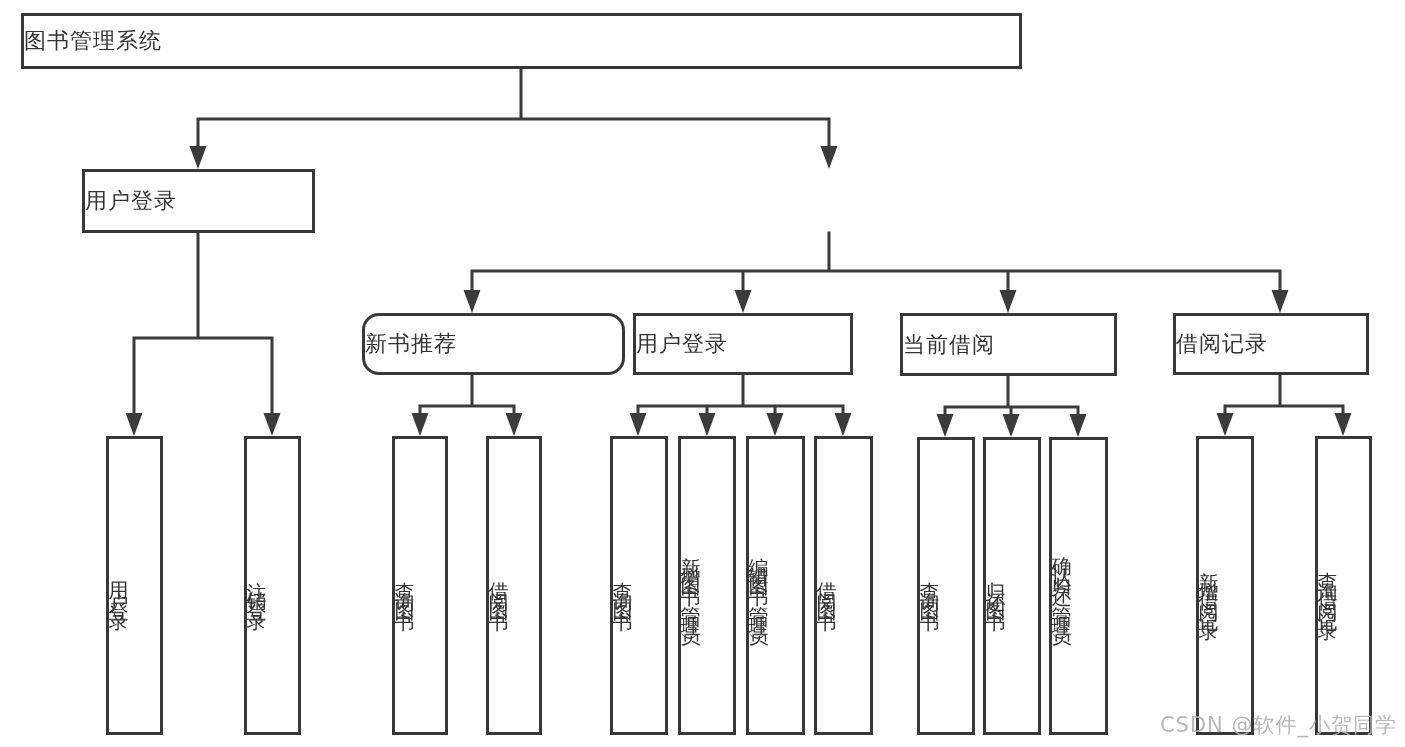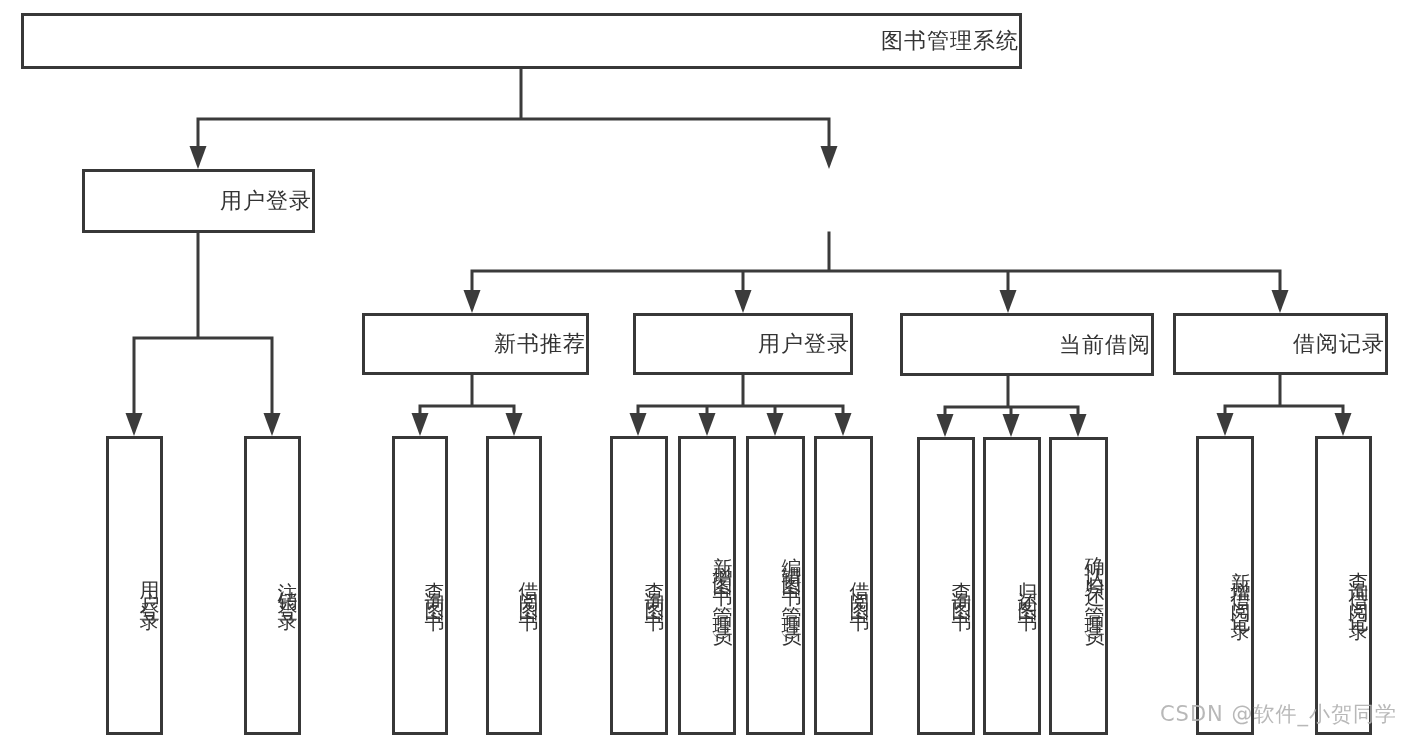--- a/index.html
+++ b/index.html
@@ -21,21 +21,21 @@
     width: 1405px;
     height: 747px;
   }
   .node {
     position: absolute;
     box-sizing: border-box;
     background: #ffffff;
     border: 3px solid #383838;
     display: flex;
     align-items: center;
-    justify-content: flex-end;
+    justify-content: flex-start;
     color: #333333;
     z-index: 2;
   }
   .hnode {
     font-size: 22px;
     letter-spacing: 1px;
     white-space: nowrap;
   }
   .vnode {
     font-size: 20px;
@@ -43,21 +43,21 @@
   .vnode .vtext {
     writing-mode: vertical-rl;
     text-orientation: mixed;
     letter-spacing: 0.5em;
     line-height: 1;
     white-space: nowrap;
   }
   .watermark {
     position: absolute;
     right: 8px;
-    bottom: 19px;
+    bottom: 8px;
     font-size: 21px;
     color: rgba(178, 178, 178, 0.92);
     letter-spacing: 1px;
     z-index: 5;
     white-space: nowrap;
   }
 </style>
 </head>
 <body>
 
@@ -97,30 +97,30 @@
   </svg>
 
   <div class="node hnode" style="left:21px; top:13px; width:1001px; height:56px;">
     <span>图书管理系统</span>
   </div>
 
   <div class="node hnode" style="left:82px; top:169px; width:233px; height:64px;">
     <span>用户登录</span>
   </div>
 
-  <div class="node hnode" style="left:362px; top:313px; width:227px; height:62px;">
+  <div class="node hnode" style="left:362px; top:313px; width:263px; height:62px;border-radius:17px;">
     <span>新书推荐</span>
   </div>
   <div class="node hnode" style="left:633px; top:313px; width:220px; height:62px;">
     <span>用户登录</span>
   </div>
-  <div class="node hnode" style="left:900px; top:313px; width:254px; height:63px;padding-left:48px;">
+  <div class="node hnode" style="left:900px; top:313px; width:217px; height:63px;">
     <span>当前借阅</span>
   </div>
-  <div class="node hnode" style="left:1173px; top:313px; width:215px; height:62px;">
+  <div class="node hnode" style="left:1173px; top:313px; width:196px; height:62px;">
     <span>借阅记录</span>
   </div>
 
   <div class="node vnode" style="left:106px; top:436px; width:57px; height:299px;">
     <span class="vtext">用户登录</span>
   </div>
   <div class="node vnode" style="left:244px; top:436px; width:57px; height:299px;">
     <span class="vtext">注销登录</span>
   </div>
   <div class="node vnode" style="left:392px; top:436px; width:56px; height:299px;">

